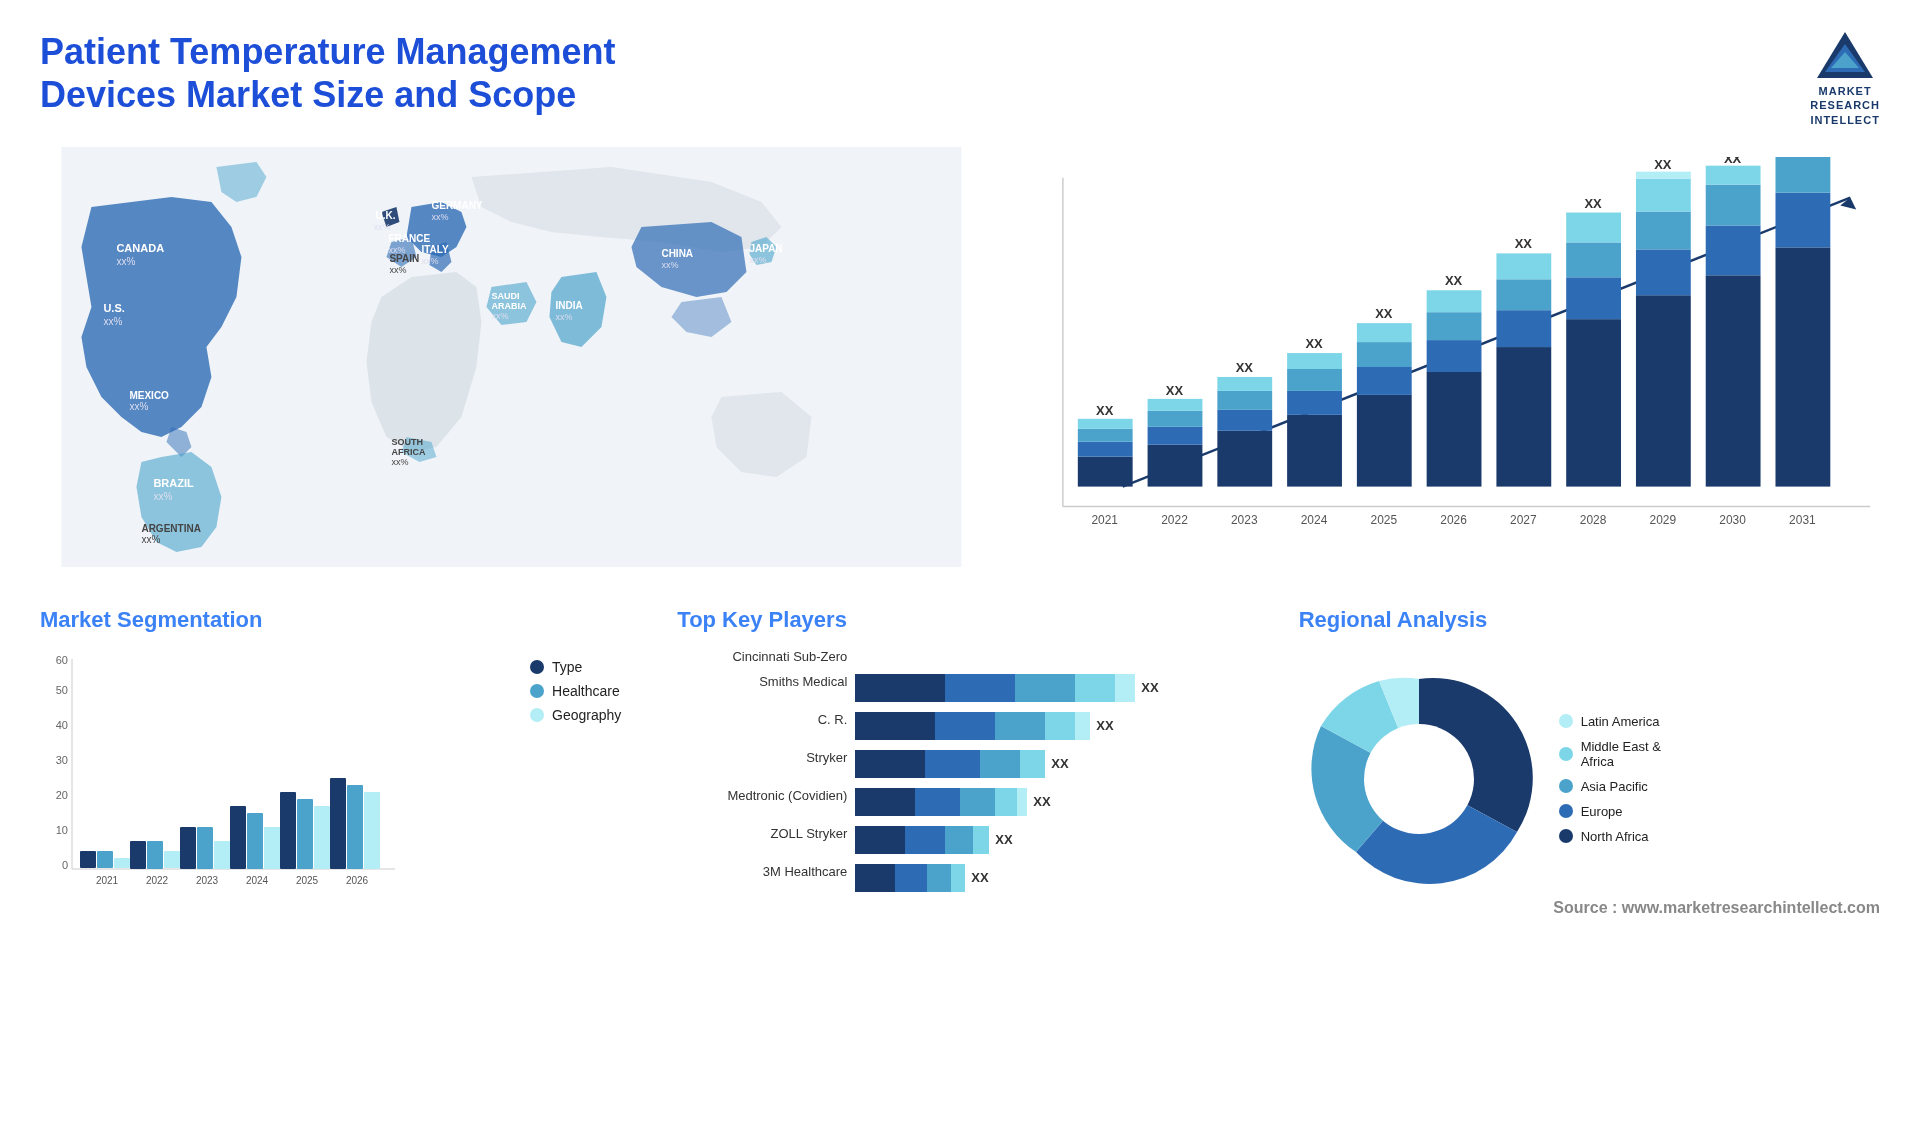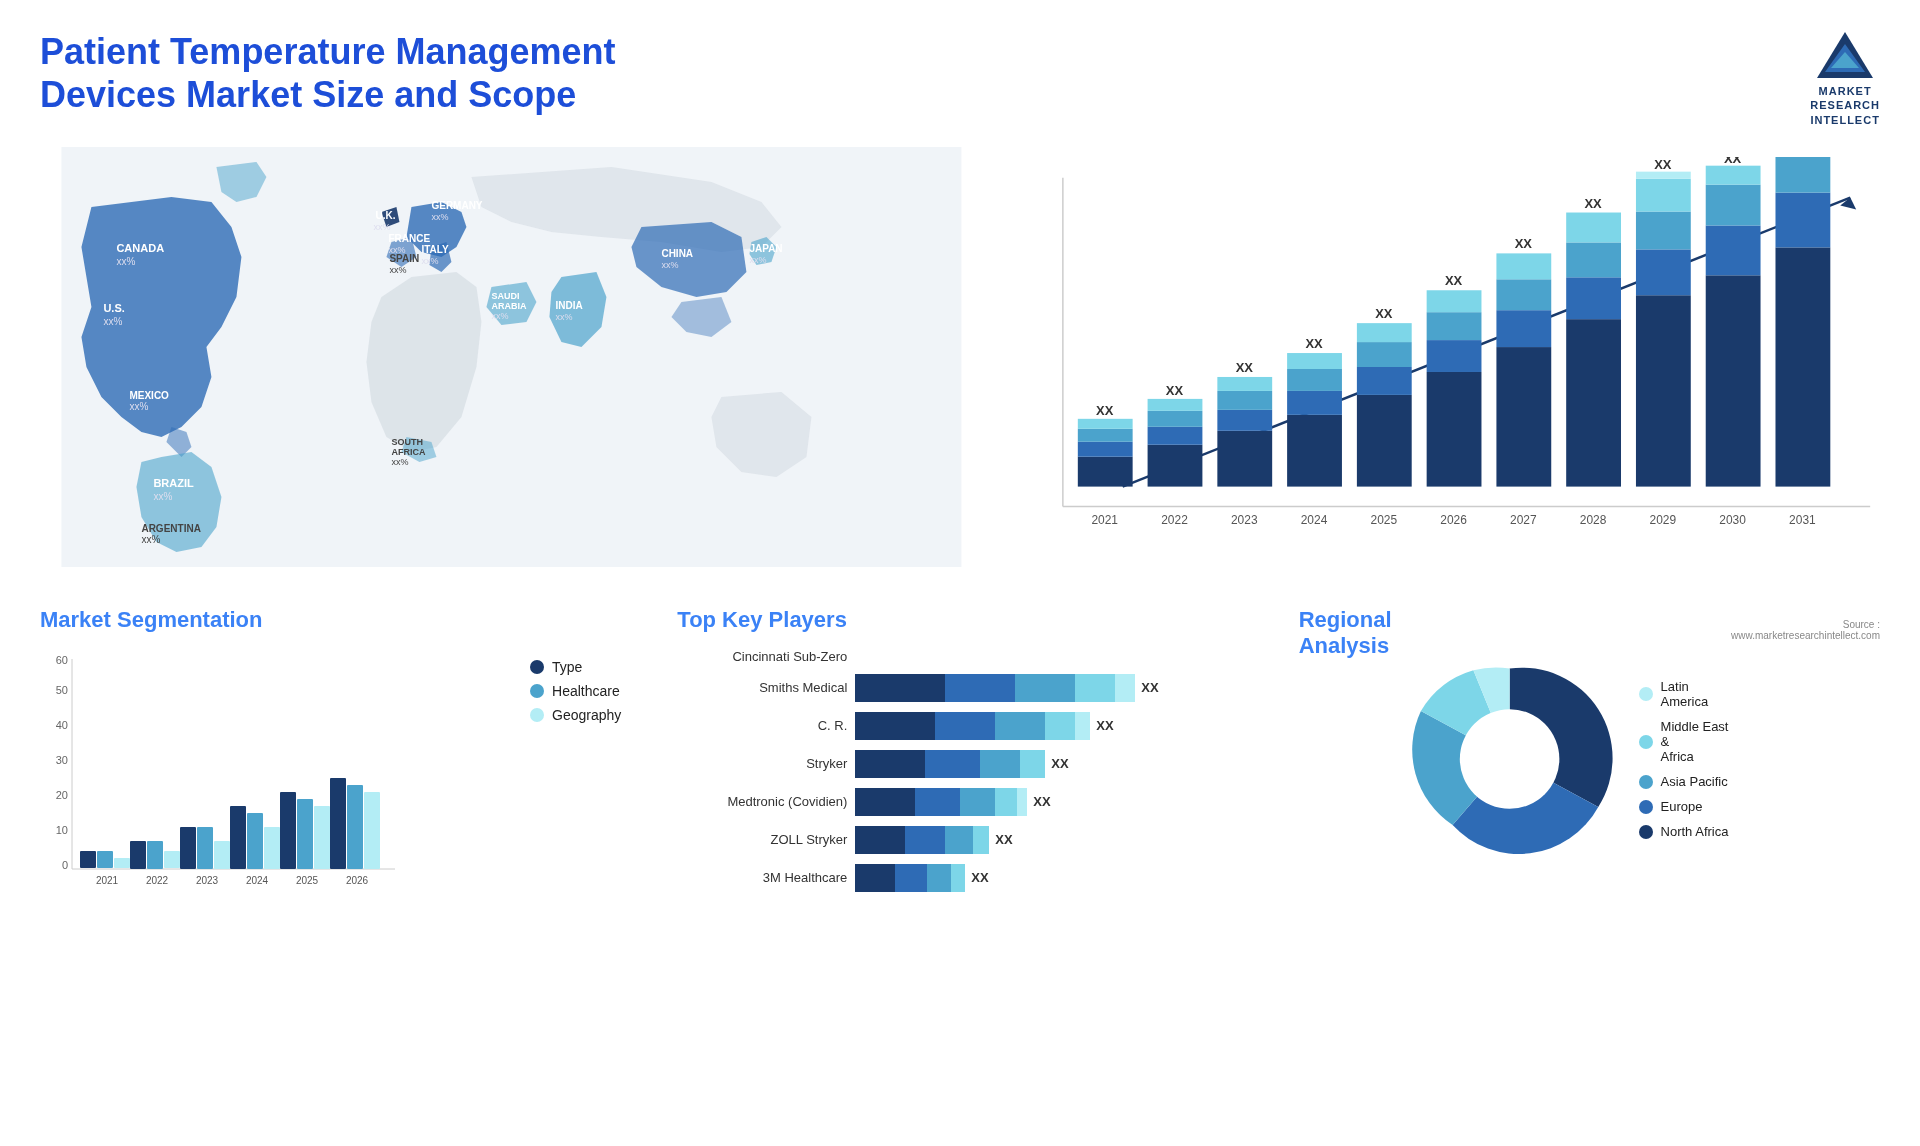--- a/index.html
+++ b/index.html
@@ -111,21 +111,21 @@
       flex: 1;
     }
 
     
     .players-area {
       flex: 1;
       margin-left: 16px;
     }
     .player-row {
       display: flex;
-      align-items: center;
+      align-items: flex-start;
       margin-bottom: 10px;
       gap: 8px;
     }
     .player-name {
       font-size: 13px;
       color: #333;
       min-width: 170px;
       text-align: right;
     }
     .player-bar-wrap {
@@ -144,21 +144,21 @@
     .player-xx {
       font-size: 13px;
       font-weight: 700;
       color: #333;
     }
 
     
     .regional-area {
       flex: 1;
       display: flex;
-      flex-direction: row;
+      flex-direction: column;
     }
     .donut-container {
       display: flex;
       align-items: center;
       gap: 20px;
       margin-top: 10px;
     }
     .regional-legend {
       display: flex;
       flex-direction: column;
@@ -171,24 +171,24 @@
       font-size: 13px;
     }
     .regional-dot {
       width: 14px;
       height: 14px;
       border-radius: 50%;
       flex-shrink: 0;
     }
 
     .source-text {
-      font-size: 10px;
+      font-size: 16px;
       color: #888;
       text-align: right;
-      margin-top: 12px;
+      font-weight: bold;
     }
   </style>
 </head>
 <body>
 
 <div class="header">
   <h1 class="main-title">Patient Temperature Management Devices Market Size and Scope</h1>
   <div class="logo-area">
     <svg class="logo-icon" viewBox="0 0 60 50">
       <polygon points="30,2 58,48 2,48" fill="#1a3a6b"></polygon>

